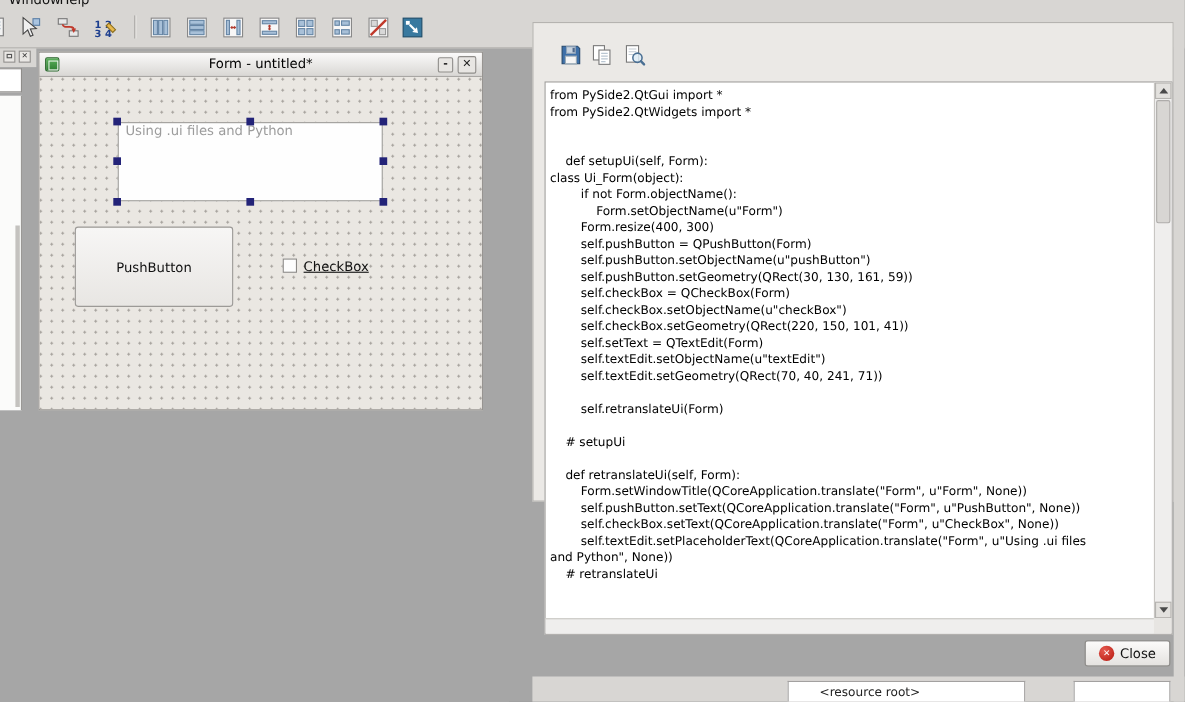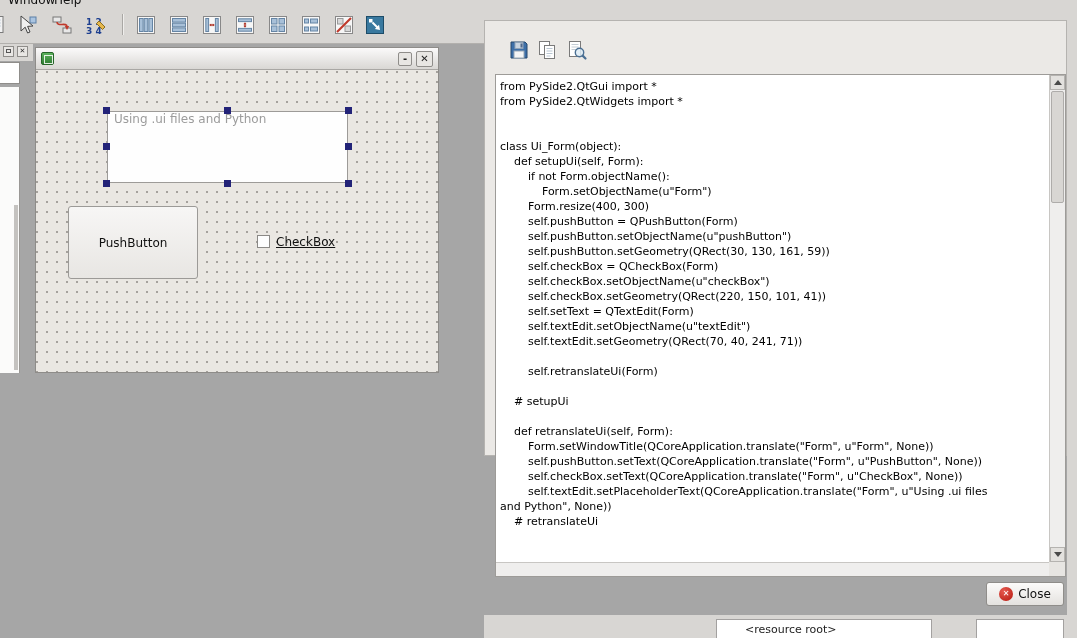--- a/index.html
+++ b/index.html
@@ -31,21 +31,21 @@
   .fw-close { left:380px; top:3px; width:17px; height:16px; font-size:10px; line-height:14px; }
   .fw-canvas { position:absolute; left:0; top:22px; right:0; bottom:0; background-color:#eae7e2;
                background-image:radial-gradient(#a5a19c 1px, transparent 1.2px); background-size:10px 10px; background-position:6px 7px; }
   .textedit { position:absolute; left:71px; top:41px; width:241px; height:72px; background:#fefefe; border:1px solid #9d9b98; }
   .te-placeholder { padding:0 6px; color:#9c9c9c; font-size:12px; }
   .sel-box { position:absolute; left:71px; top:41px; width:241px; height:72px; pointer-events:none; }
   .handle { position:absolute; width:7px; height:7px; background:#232378; pointer-events:auto; }
   .h-tl{left:-4px;top:-4px}.h-tm{left:calc(50% - 4px);top:-4px}.h-tr{right:-4px;top:-4px}
   .h-ml{left:-4px;top:calc(50% - 4px)}.h-mr{right:-4px;top:calc(50% - 4px)}
   .h-bl{left:-4px;bottom:-4px}.h-bm{left:calc(50% - 4px);bottom:-4px}.h-br{right:-4px;bottom:-4px}
-  .pushbutton { position:absolute; left:32px; top:136px; width:130px; height:73px; background:linear-gradient(#f7f6f5,#e8e6e3); border:1px solid #9c9a97; border-radius:3px; display:flex; align-items:center; justify-content:center; font-size:12px; color:#111; }
+  .pushbutton { position:absolute; left:32px; top:136px; width:144px; height:73px; background:linear-gradient(#f7f6f5,#e8e6e3); border:1px solid #9c9a97; border-radius:3px; display:flex; align-items:center; justify-content:center; font-size:12px; color:#111; }
   .checkbox { position:absolute; left:221px; top:163px; display:flex; align-items:center; gap:6px; height:17px; }
   .cb-ind { width:13px; height:13px; background:#fdfdfd; border:1px solid #8b8986; }
   .cb-label { font-size:12px; color:#111;text-decoration:underline; }
 
   
   .code-dialog { position:absolute; left:484px; top:20px; width:583px; height:436px; background:#ebe9e6; border:1px solid #b5b3b0; }
   .dlg-btn { position:absolute; top:16px; width:26px; height:26px; display:flex; align-items:center; justify-content:center; border-radius:2px; cursor:default; }
   .code-area { position:absolute; left:10px; top:53px; width:571px; height:503px; background:#fff; border:1px solid #9d9b98; }
   .code-text { position:absolute; left:0; top:0; right:16px; bottom:14px; overflow:hidden; padding:4px 2px 0 4px; font-size:11px; line-height:15px; color:#000; }
   .code-line { white-space:pre; min-height:15px; }
@@ -185,20 +185,21 @@
     <div class="dock-btn" style="left:17px"><span>✕</span></div>
   </div>
   <div class="left-filter"></div>
   <div class="left-panel">
     <div class="left-thumb"></div>
   </div>
 
   <div class="form-window">
     <div class="fw-titlebar">
       <span class="fw-icon"></span>
+      <div class="fw-title">Form - untitled*</div>
       <div class="fw-btn fw-min">-</div>
       <div class="fw-btn fw-close">✕</div>
     </div>
     <div class="fw-canvas">
       <div class="textedit">
         <div class="te-placeholder">Using .ui files and Python</div>
       </div>
       <div class="sel-box">
         <div class="handle h-tl"></div>
         <div class="handle h-tm"></div>
@@ -249,22 +250,22 @@
           <path d="M16.6 16.6 L19.5 19.5" stroke="#4a6f93" stroke-width="2.2" stroke-linecap="round"></path>
         </svg>
     </div>
 
     <div class="code-area">
       <div class="code-text">
           <div class="code-line">from PySide2.QtGui import *</div>
           <div class="code-line">from PySide2.QtWidgets import *</div>
           <div class="code-line"></div>
           <div class="code-line"></div>
+          <div class="code-line">    def setupUi(self, Form):</div>
           <div class="code-line">class Ui_Form(object):</div>
-          <div class="code-line">    def setupUi(self, Form):</div>
           <div class="code-line">        if not Form.objectName():</div>
           <div class="code-line">            Form.setObjectName(u"Form")</div>
           <div class="code-line">        Form.resize(400, 300)</div>
           <div class="code-line">        self.pushButton = QPushButton(Form)</div>
           <div class="code-line">        self.pushButton.setObjectName(u"pushButton")</div>
           <div class="code-line">        self.pushButton.setGeometry(QRect(30, 130, 161, 59))</div>
           <div class="code-line">        self.checkBox = QCheckBox(Form)</div>
           <div class="code-line">        self.checkBox.setObjectName(u"checkBox")</div>
           <div class="code-line">        self.checkBox.setGeometry(QRect(220, 150, 101, 41))</div>
           <div class="code-line">        self.setText = QTextEdit(Form)</div>

